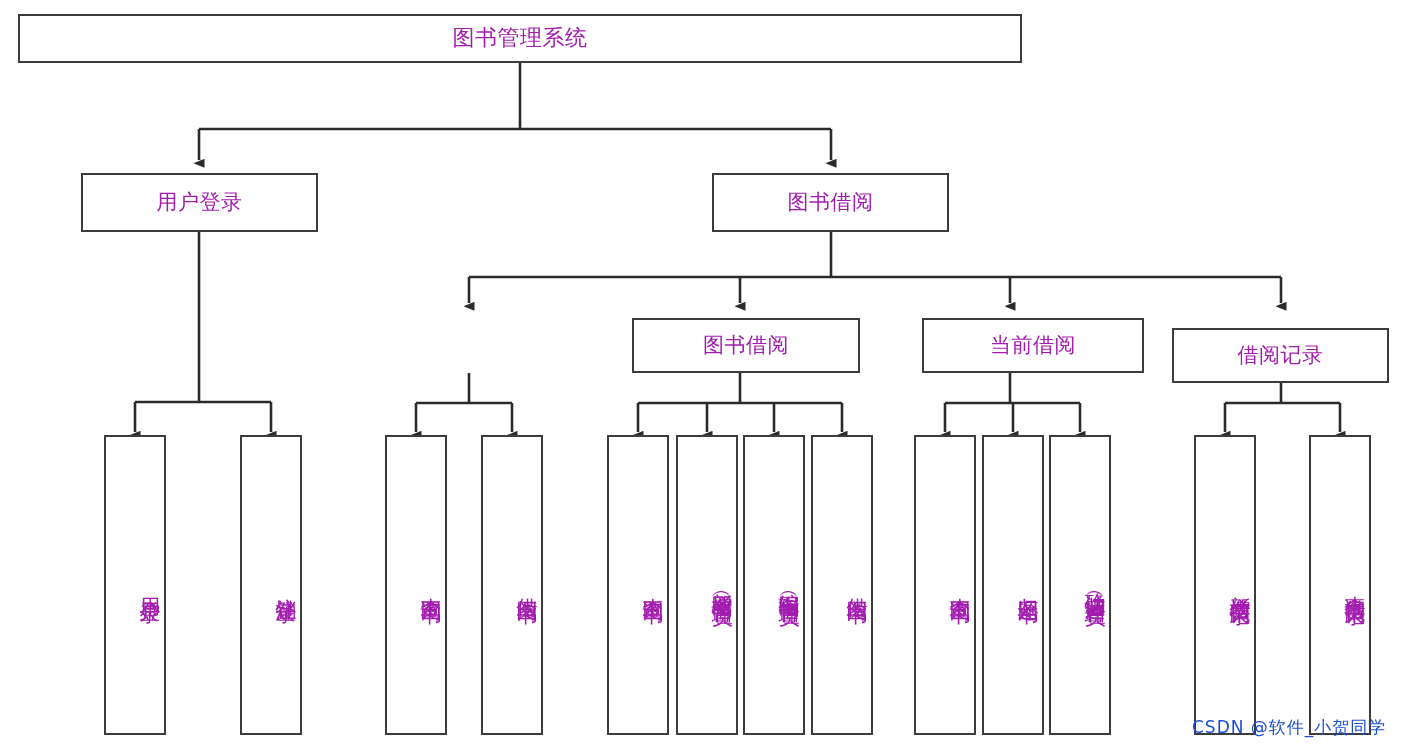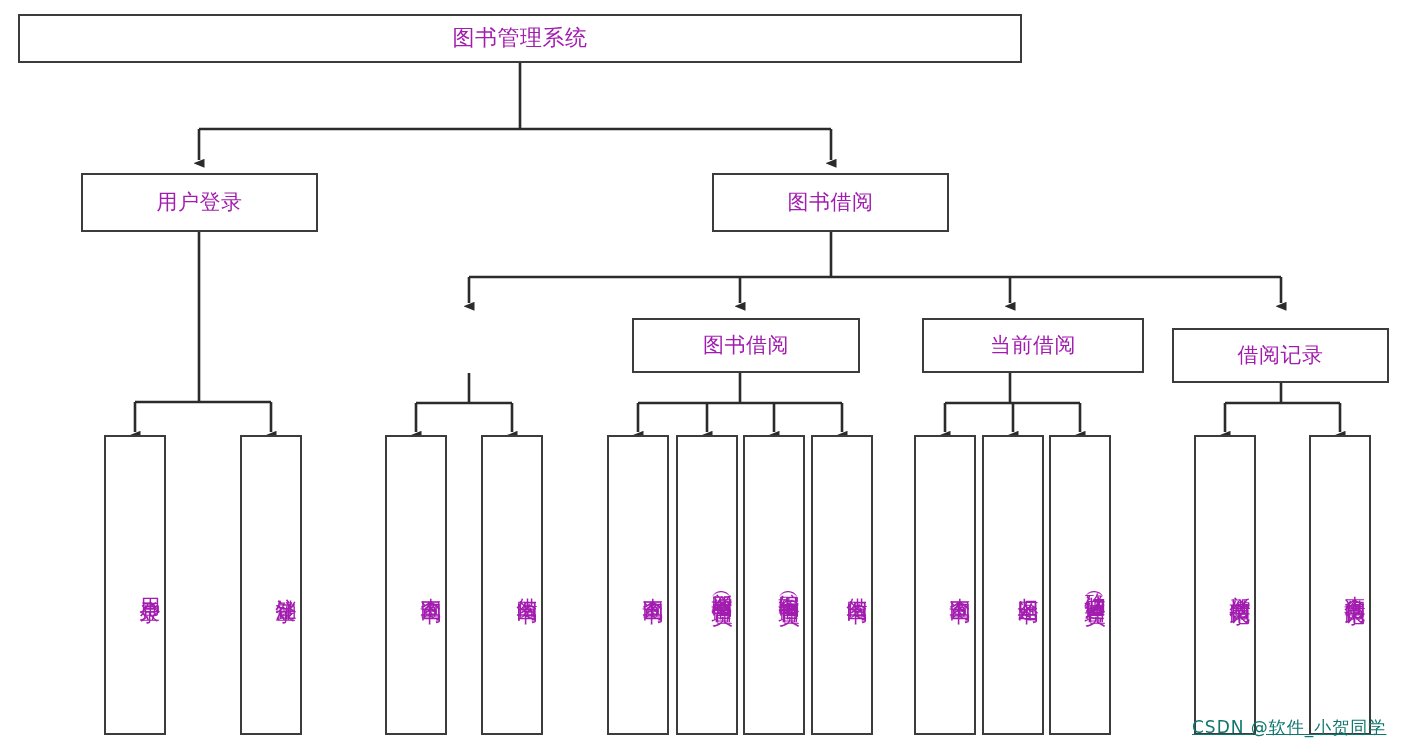--- a/index.html
+++ b/index.html
@@ -55,25 +55,24 @@
     justify-content: center;
   }
   .node.vert .vtext {
     writing-mode: vertical-rl;
     text-orientation: upright;
     display: block;
   }
   .watermark {
     position: absolute;
     font-size: 17px;
-    color: #0f766e;
+    color: #1d4ed8;
     letter-spacing: 1px;
     white-space: nowrap;
     user-select: none;
-    text-decoration: underline;
   }
 </style>
 </head>
 <body>
 
 <div id="canvas">
 
   <svg id="edges" viewBox="0 0 1405 747">
     <defs>
       <marker id="arrow" markerWidth="9" markerHeight="11" refX="1.2" refY="5.5" orient="auto" markerUnits="userSpaceOnUse">

